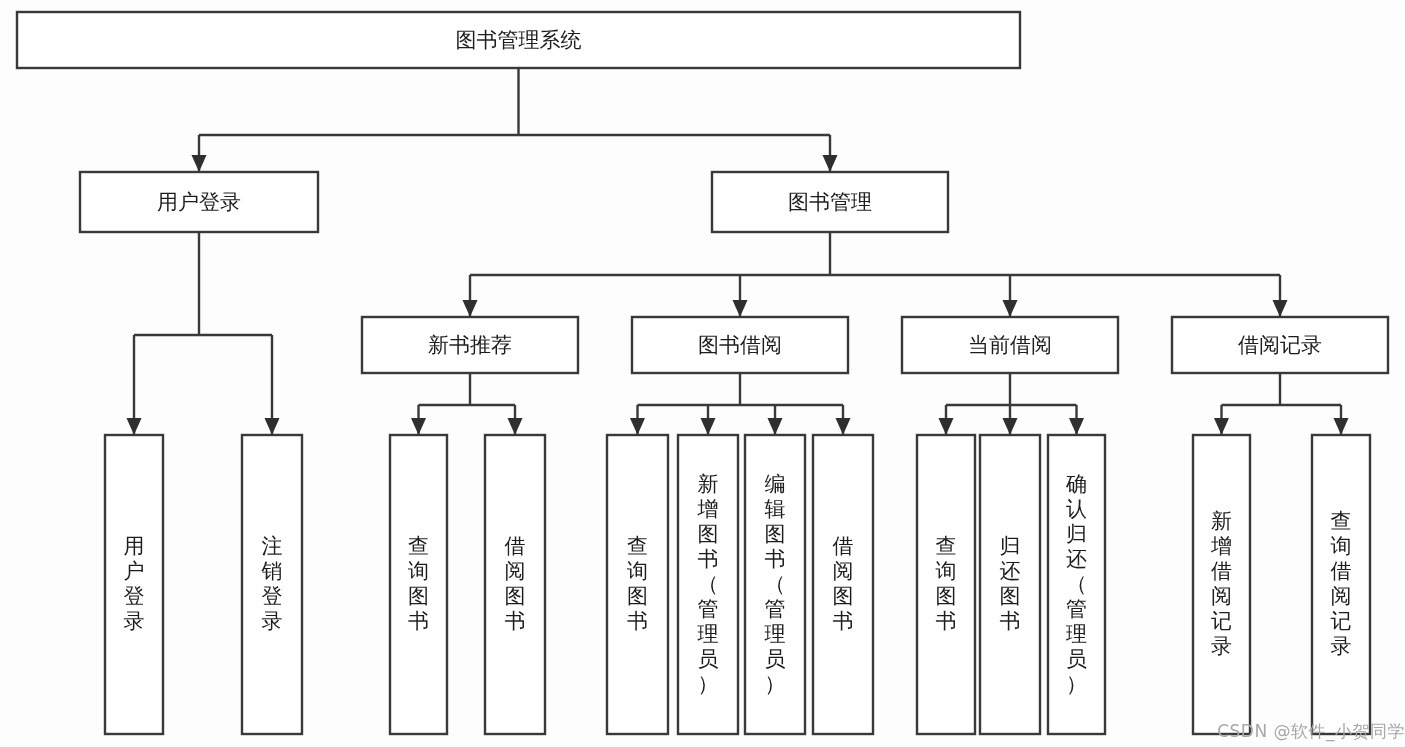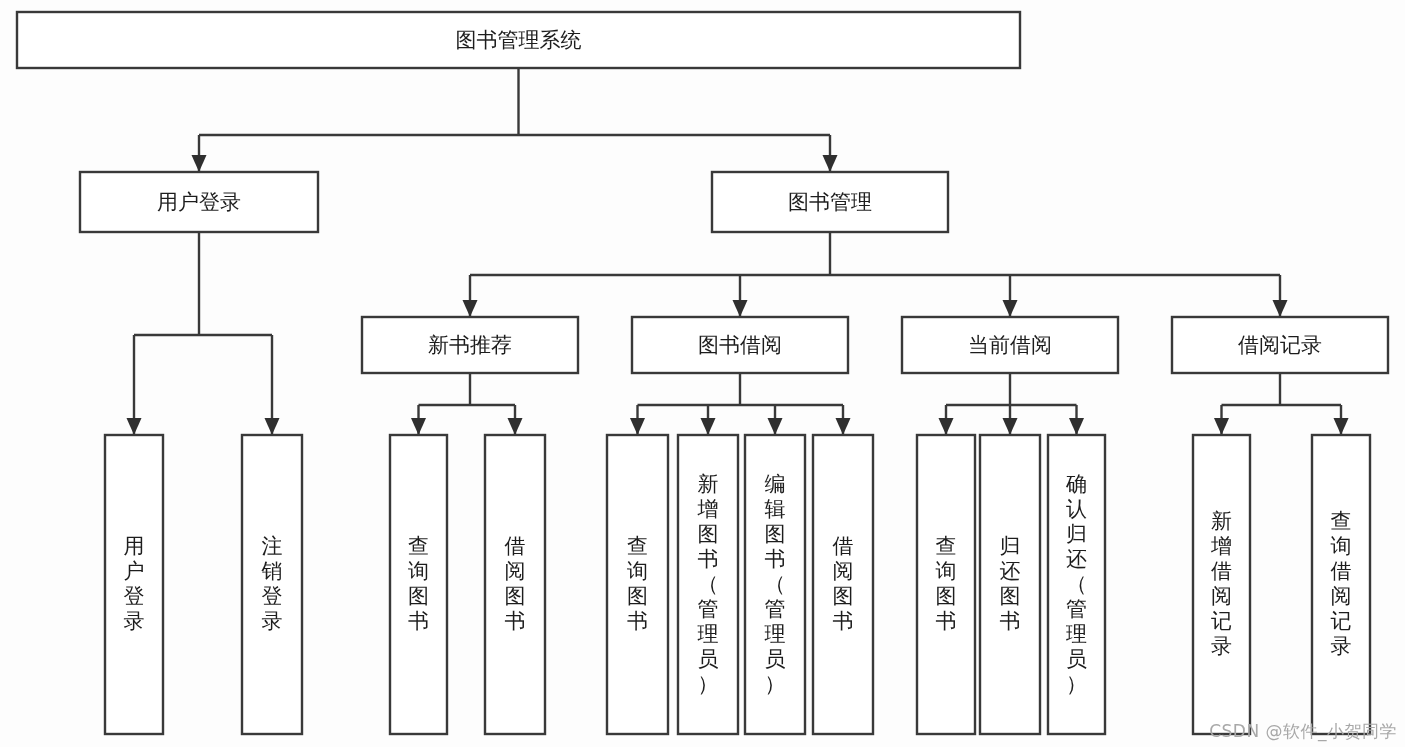--- a/index.html
+++ b/index.html
@@ -53,21 +53,21 @@
     font-size: 21px;
   }
   .label-v {
     font-size: 21px;
   }
   .label-v tspan {
     text-anchor: middle;
   }
   .watermark {
     position: absolute;
-    right: 8px;
+    right: 0;
     bottom: 4px;
     font-family: "DejaVu Sans", "Liberation Sans", sans-serif;
     font-size: 17px;
     color: #a8a8a8;
     letter-spacing: 0.5px;
     white-space: nowrap;
     pointer-events: none;
   }
 </style>
 </head>

